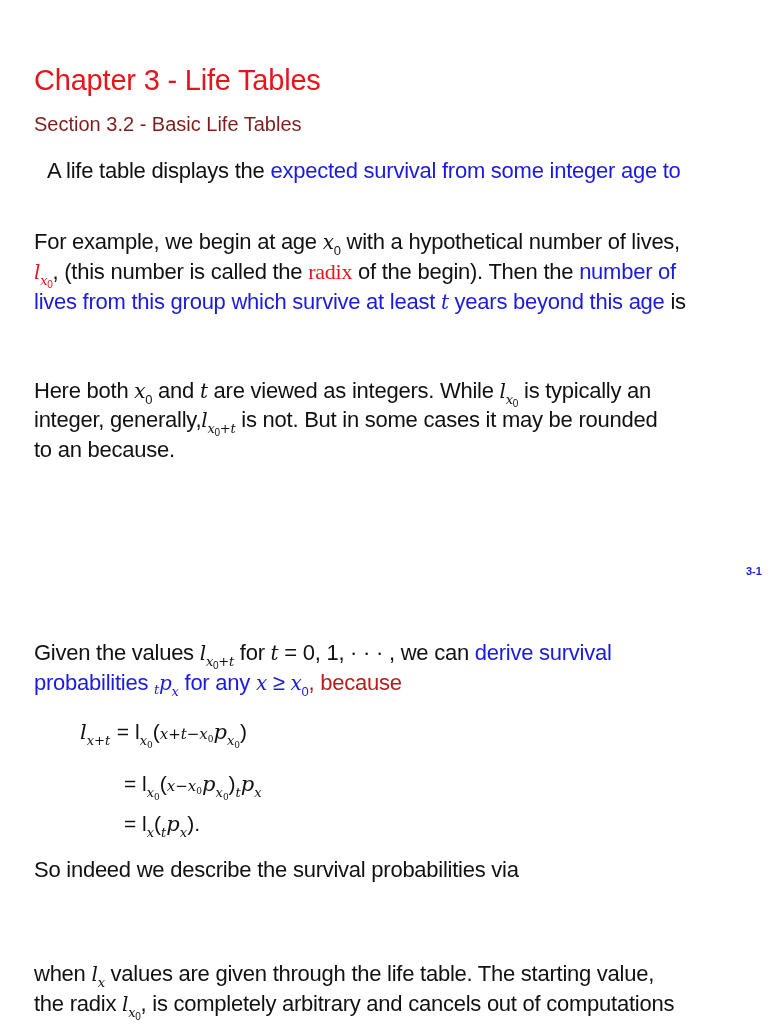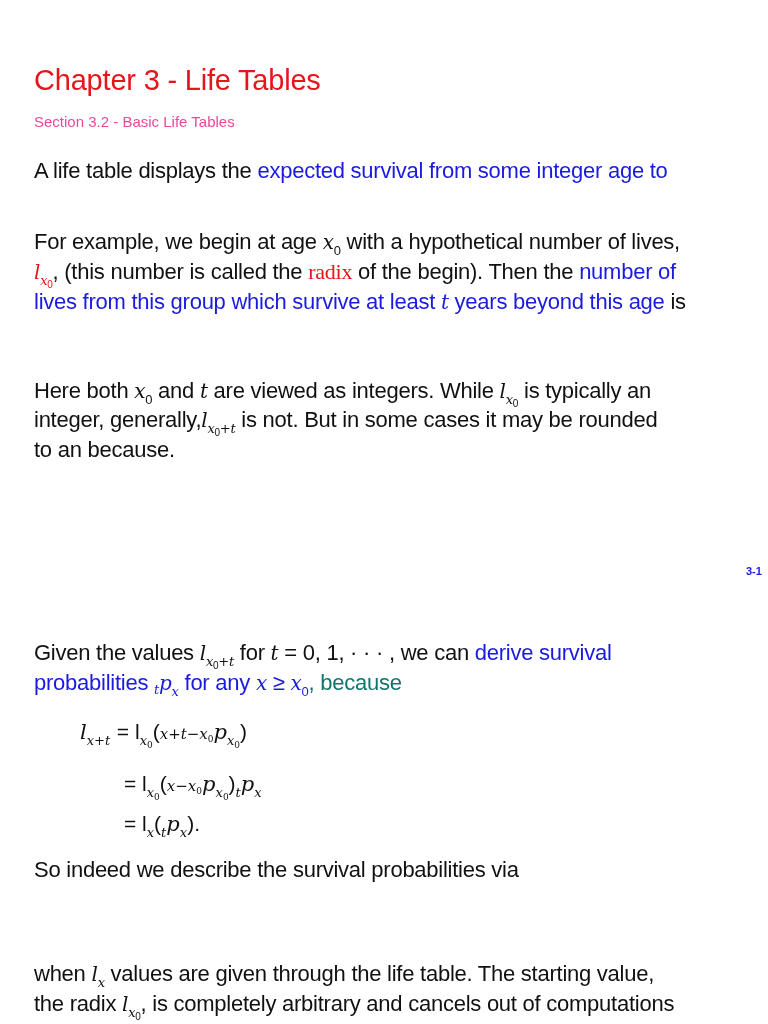--- a/index.html
+++ b/index.html
@@ -30,22 +30,22 @@
       top: 64px;
       font-size: 29px;
       color: #e8141b;
       white-space: nowrap;
       letter-spacing: -0.2px;
     }
     .section-title {
       position: absolute;
       left: 34px;
       top: 113px;
-      font-size: 15px;
-      color: #ec4899;
+      font-size: 20px;
+      color: #7f1d1d;
       white-space: nowrap;
       text-align: right;
     }
     .para {
       position: absolute;
       left: 34px;
       font-size: 22px;
       line-height: 30px;
       white-space: nowrap;
       letter-spacing: -0.25px;
@@ -96,21 +96,21 @@
     .eq .small { font-size: 15px; }
   </style>
 </head>
 <body>
 
 <div class="slide" id="slide-1">
 
   <div class="chapter-title">Chapter 3 - Life Tables</div>
   <div class="section-title">Section 3.2 - Basic Life Tables</div>
 
-  <div class="para" style="top:156px;">
+  <div class="para" style="top:156px;margin-left:13px;">
     <span>A life table displays the </span><span class="blue">expected survival from some integer age to</span>
   </div>
 
   <div class="para" style="top:227px;">
     <span>For example, we begin at age </span><span class="it">x</span><span class="sub0">0</span><span> with a hypothetical number of lives,</span>
   </div>
   <div class="para" style="top:257px;">
     <span class="red it">l</span><span class="red sub"><span>x</span><span style="font-size:10px;font-style:normal;font-family:'Liberation Sans',sans-serif;position:relative;top:3px;">0</span></span><span>, (this number is called the </span><span class="red">radix</span><span> of the begin). Then the </span><span class="blue">number of</span>
   </div>
   <div class="para blue" style="top:287px;">
@@ -129,21 +129,21 @@
 
   <div class="page-number">3-1</div>
 </div>
 
 <div class="slide" id="slide-2">
 
   <div class="para" style="top:38px;">
     <span>Given the values </span><span class="it">l</span><span class="sub"><span>x</span><span style="font-size:10px;font-style:normal;font-family:'Liberation Sans',sans-serif;position:relative;top:3px;">0</span><span>+t</span></span><span> for </span><span class="it">t</span><span> = 0, 1, · · · , we can </span><span class="blue">derive survival</span>
   </div>
   <div class="para blue" style="top:68px;">
-    <span>probabilities </span><span class="sub" style="top:4px;">t</span><span class="it">p</span><span class="sub">x</span><span> for any </span><span class="it">x</span><span> ≥ </span><span class="it">x</span><span class="sub0">0</span><span style="color:#0f766e;">, because</span>
+    <span>probabilities </span><span class="sub" style="top:4px;">t</span><span class="it">p</span><span class="sub">x</span><span> for any </span><span class="it">x</span><span> ≥ </span><span class="it">x</span><span class="sub0">0</span><span style="color:#b91c1c;">, because</span>
   </div>
 
   <div class="eq" style="left:80px;top:120px;">
     <span>l</span><span class="s">x+t</span>
     <span class="up">= l</span><span class="s"><span>x</span><span class="ss">0</span></span><span class="up">(</span><span class="small"><span>x+t−x</span><span class="ss">0</span></span><span>p</span><span class="s"><span>x</span><span class="ss">0</span></span><span class="up">)</span>
   </div>
 
   <div class="eq" style="left:124px;top:172px;">
     <span class="up">= l</span><span class="s"><span>x</span><span class="ss">0</span></span><span class="up">(</span><span class="small"><span>x−x</span><span class="ss">0</span></span><span>p</span><span class="s"><span>x</span><span class="ss">0</span></span><span class="up">)</span><span class="s">t</span><span>p</span><span class="s">x</span>
   </div>

